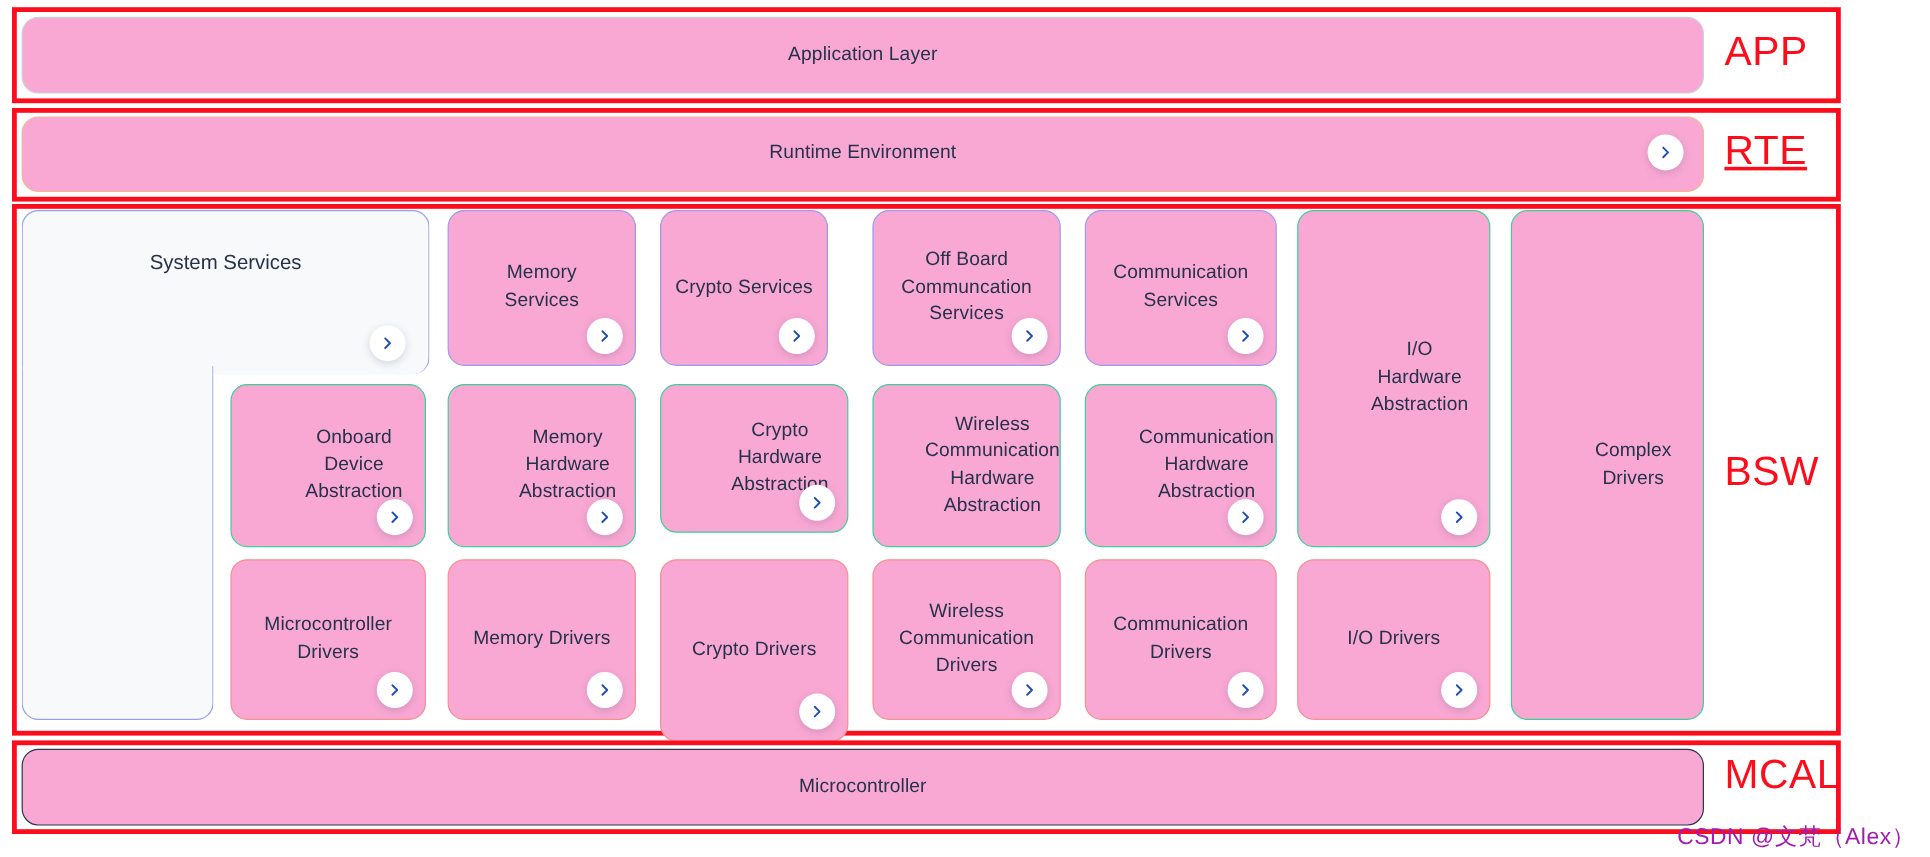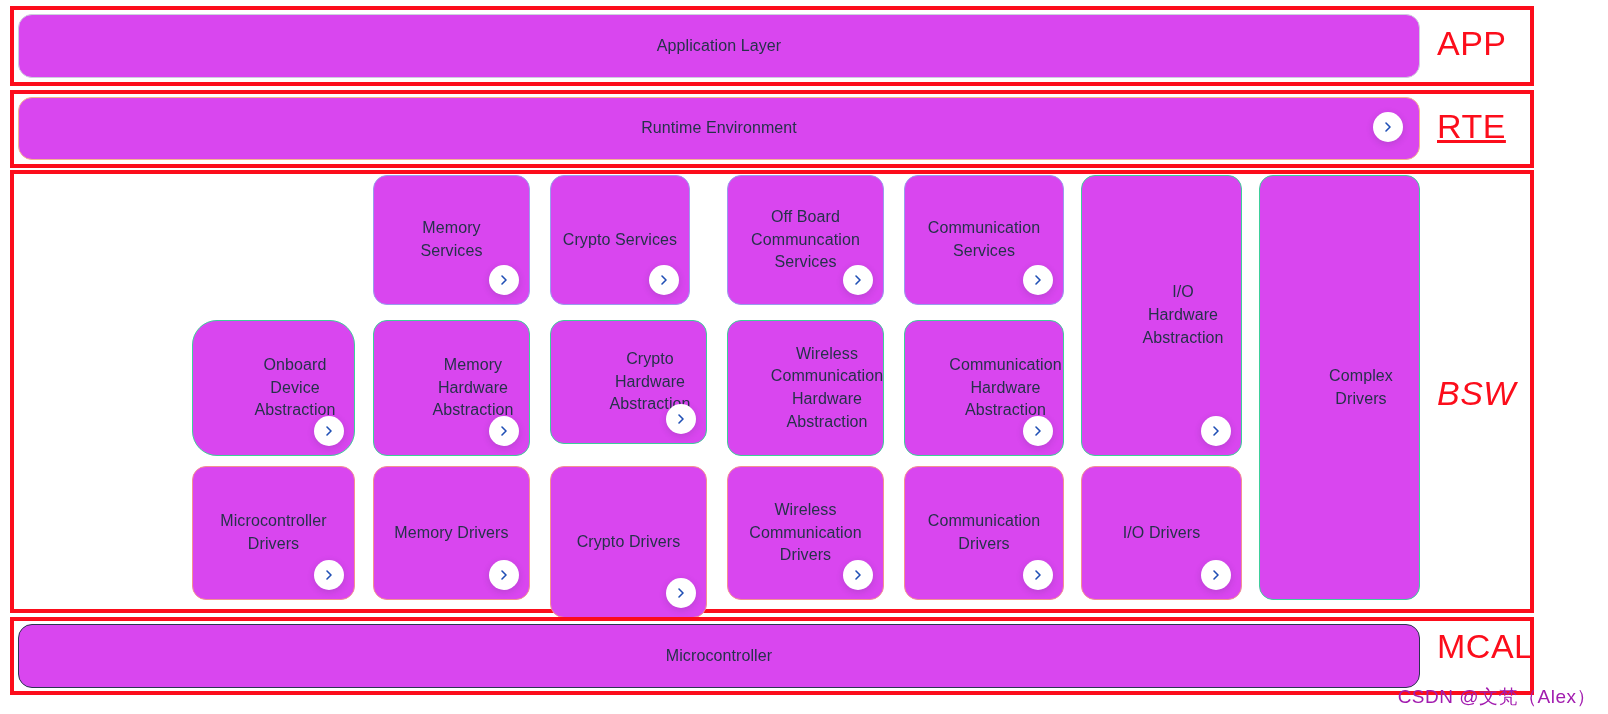--- a/index.html
+++ b/index.html
@@ -33,21 +33,21 @@
     font-size: 34px;
     font-weight: 400;
     letter-spacing: 0.5px;
     white-space: nowrap;
     font-family: "Liberation Sans", "DejaVu Sans", sans-serif;
   }
 
   
   .card {
     position: absolute;
-    background: #d946ef;
+    background: #f9a8d4;
     border-radius: 14px;
     border: 1.3px solid #b9bdd6;
     display: flex;
     align-items: center;
     justify-content: center;
     text-align: center;
   }
 
   .card-label {
     color: #26324a;
@@ -153,22 +153,33 @@
   <div class="card b-orange" style="left:18px; top:97px; width:1402px; height:63px;">
     <span class="card-label">Runtime Environment</span>
     <span class="chev" style="right:16px; bottom:17px;">
       <svg width="12" height="12" viewBox="0 0 12 12">
           <path d="M4 2 L8 6 L4 10" fill="none" stroke="#1f4fb5" stroke-width="1.6" stroke-linecap="round" stroke-linejoin="round"></path>
         </svg>
     </span>
   </div>
 
   <div class="red-frame" style="left:10px; top:170px; width:1524px; height:443px;"></div>
-  <div class="red-label" style="left:1437px; top:374px;font-style:italic;">BSW</div>
-
+  <div class="red-label" style="left:1437px; top:374px;">BSW</div>
+
+  <div id="system-services-block">
+    <div id="ss-wide"></div>
+    <div id="ss-narrow"></div>
+    <div id="ss-joinmask"></div>
+    <div id="ss-text">System Services</div>
+    <span class="chev" style="right:20px; bottom:auto; top:96px;">
+      <svg width="12" height="12" viewBox="0 0 12 12">
+          <path d="M4 2 L8 6 L4 10" fill="none" stroke="#1f4fb5" stroke-width="1.6" stroke-linecap="round" stroke-linejoin="round"></path>
+        </svg>
+    </span>
+  </div>
 
   <div class="card b-indigo" style="left:373px; top:175px; width:157px; height:130px;">
     <span class="card-label">Memory<br>Services</span>
     <span class="chev">
       <svg width="12" height="12" viewBox="0 0 12 12">
           <path d="M4 2 L8 6 L4 10" fill="none" stroke="#1f4fb5" stroke-width="1.6" stroke-linecap="round" stroke-linejoin="round"></path>
         </svg>
     </span>
   </div>
 
@@ -205,21 +216,21 @@
       <svg width="12" height="12" viewBox="0 0 12 12">
           <path d="M4 2 L8 6 L4 10" fill="none" stroke="#1f4fb5" stroke-width="1.6" stroke-linecap="round" stroke-linejoin="round"></path>
         </svg>
     </span>
   </div>
 
   <div class="card b-green" style="left:1259px; top:175px; width:161px; height:425px;">
     <span class="card-label">Complex Drivers</span>
   </div>
 
-  <div class="card b-green" style="left:192px; top:320px; width:163px; height:136px;border-radius:25px;">
+  <div class="card b-green" style="left:192px; top:320px; width:163px; height:136px;">
     <span class="card-label">Onboard Device<br>Abstraction</span>
     <span class="chev">
       <svg width="12" height="12" viewBox="0 0 12 12">
           <path d="M4 2 L8 6 L4 10" fill="none" stroke="#1f4fb5" stroke-width="1.6" stroke-linecap="round" stroke-linejoin="round"></path>
         </svg>
     </span>
   </div>
 
   <div class="card b-green" style="left:373px; top:320px; width:157px; height:136px;">
     <span class="card-label">Memory<br>Hardware<br>Abstraction</span>

